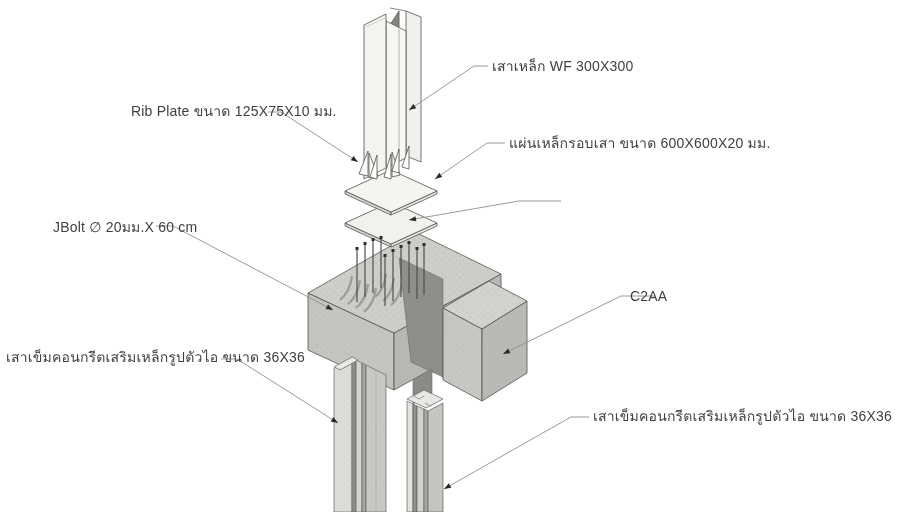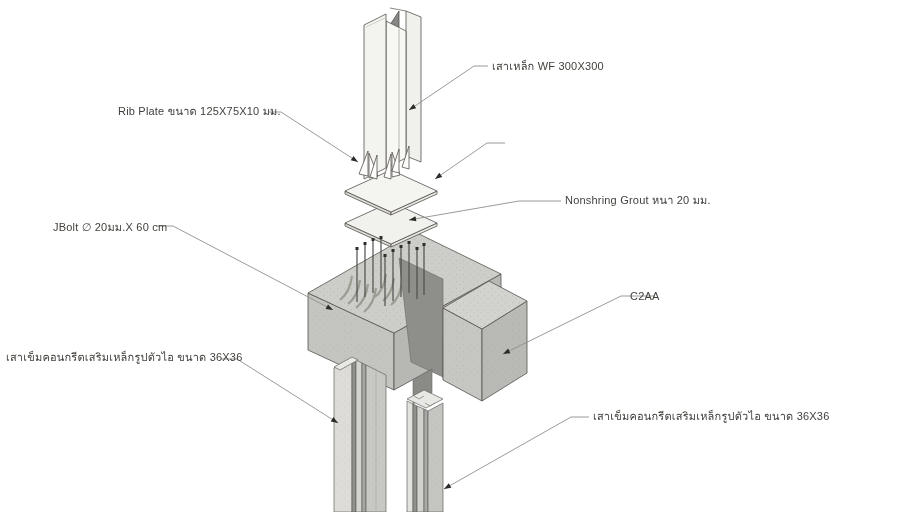--- a/index.html
+++ b/index.html
@@ -2,21 +2,21 @@
 <html><head>
 <meta charset="utf-8">
 <style>
   html,body{margin:0;padding:0;background:#ffffff;}
   #stage{
     position:relative;width:910px;height:512px;background:#ffffff;
     font-family:"Liberation Sans","DejaVu Sans",sans-serif;overflow:hidden;
   }
   #drawing{position:absolute;left:0;top:0;}
   .callout{
-    position:absolute;font-size:11px;line-height:14px;color:#44413d;
+    position:absolute;font-size:14px;line-height:14px;color:#44413d;
     white-space:nowrap;letter-spacing:.2px;
   }
 </style>
 </head>
 <body>
 
 <div id="stage">
 
 <svg id="drawing" width="910" height="512" viewBox="0 0 910 512" xmlns="http://www.w3.org/2000/svg">
   <defs>
@@ -166,24 +166,24 @@
     <polygon points="0,0 -7,-2.6 -7,2.6" transform="translate(409,220) rotate(170)"></polygon>
     <polygon points="0,0 -7,-2.6 -7,2.6" transform="translate(333,310) rotate(28)"></polygon>
     <polygon points="0,0 -7,-2.6 -7,2.6" transform="translate(503,354) rotate(154)"></polygon>
     <polygon points="0,0 -7,-2.6 -7,2.6" transform="translate(338,423) rotate(32)"></polygon>
     <polygon points="0,0 -7,-2.6 -7,2.6" transform="translate(444,489) rotate(150)"></polygon>
   </g>
 </svg>
 
 <div class="callout" style="left:492px;top:59px">เสาเหล็ก WF 300X300</div>
 
-<div class="callout" style="left:118px;top:104px">Rib Plate ขนาด 125X75X10 มม.</div>
+<div class="callout" style="left:131px;top:104px">Rib Plate ขนาด 125X75X10 มม.</div>
 
+<div class="callout" style="left:509px;top:136px">แผ่นเหล็กรอบเสา ขนาด 600X600X20 มม.</div>
 
-<div class="callout" style="left:565px;top:193px">Nonshring Grout หนา 20 มม.</div>
 
 <div class="callout" style="left:53px;top:220px">JBolt ∅ 20มม.X 60 cm</div>
 
 <div class="callout" style="left:630px;top:289px">C2AA</div>
 
 <div class="callout" style="left:6px;top:350px">เสาเข็มคอนกรีตเสริมเหล็กรูปตัวไอ ขนาด 36X36</div>
 
 <div class="callout" style="left:593px;top:409px">เสาเข็มคอนกรีตเสริมเหล็กรูปตัวไอ ขนาด 36X36</div>
 
 </div>

